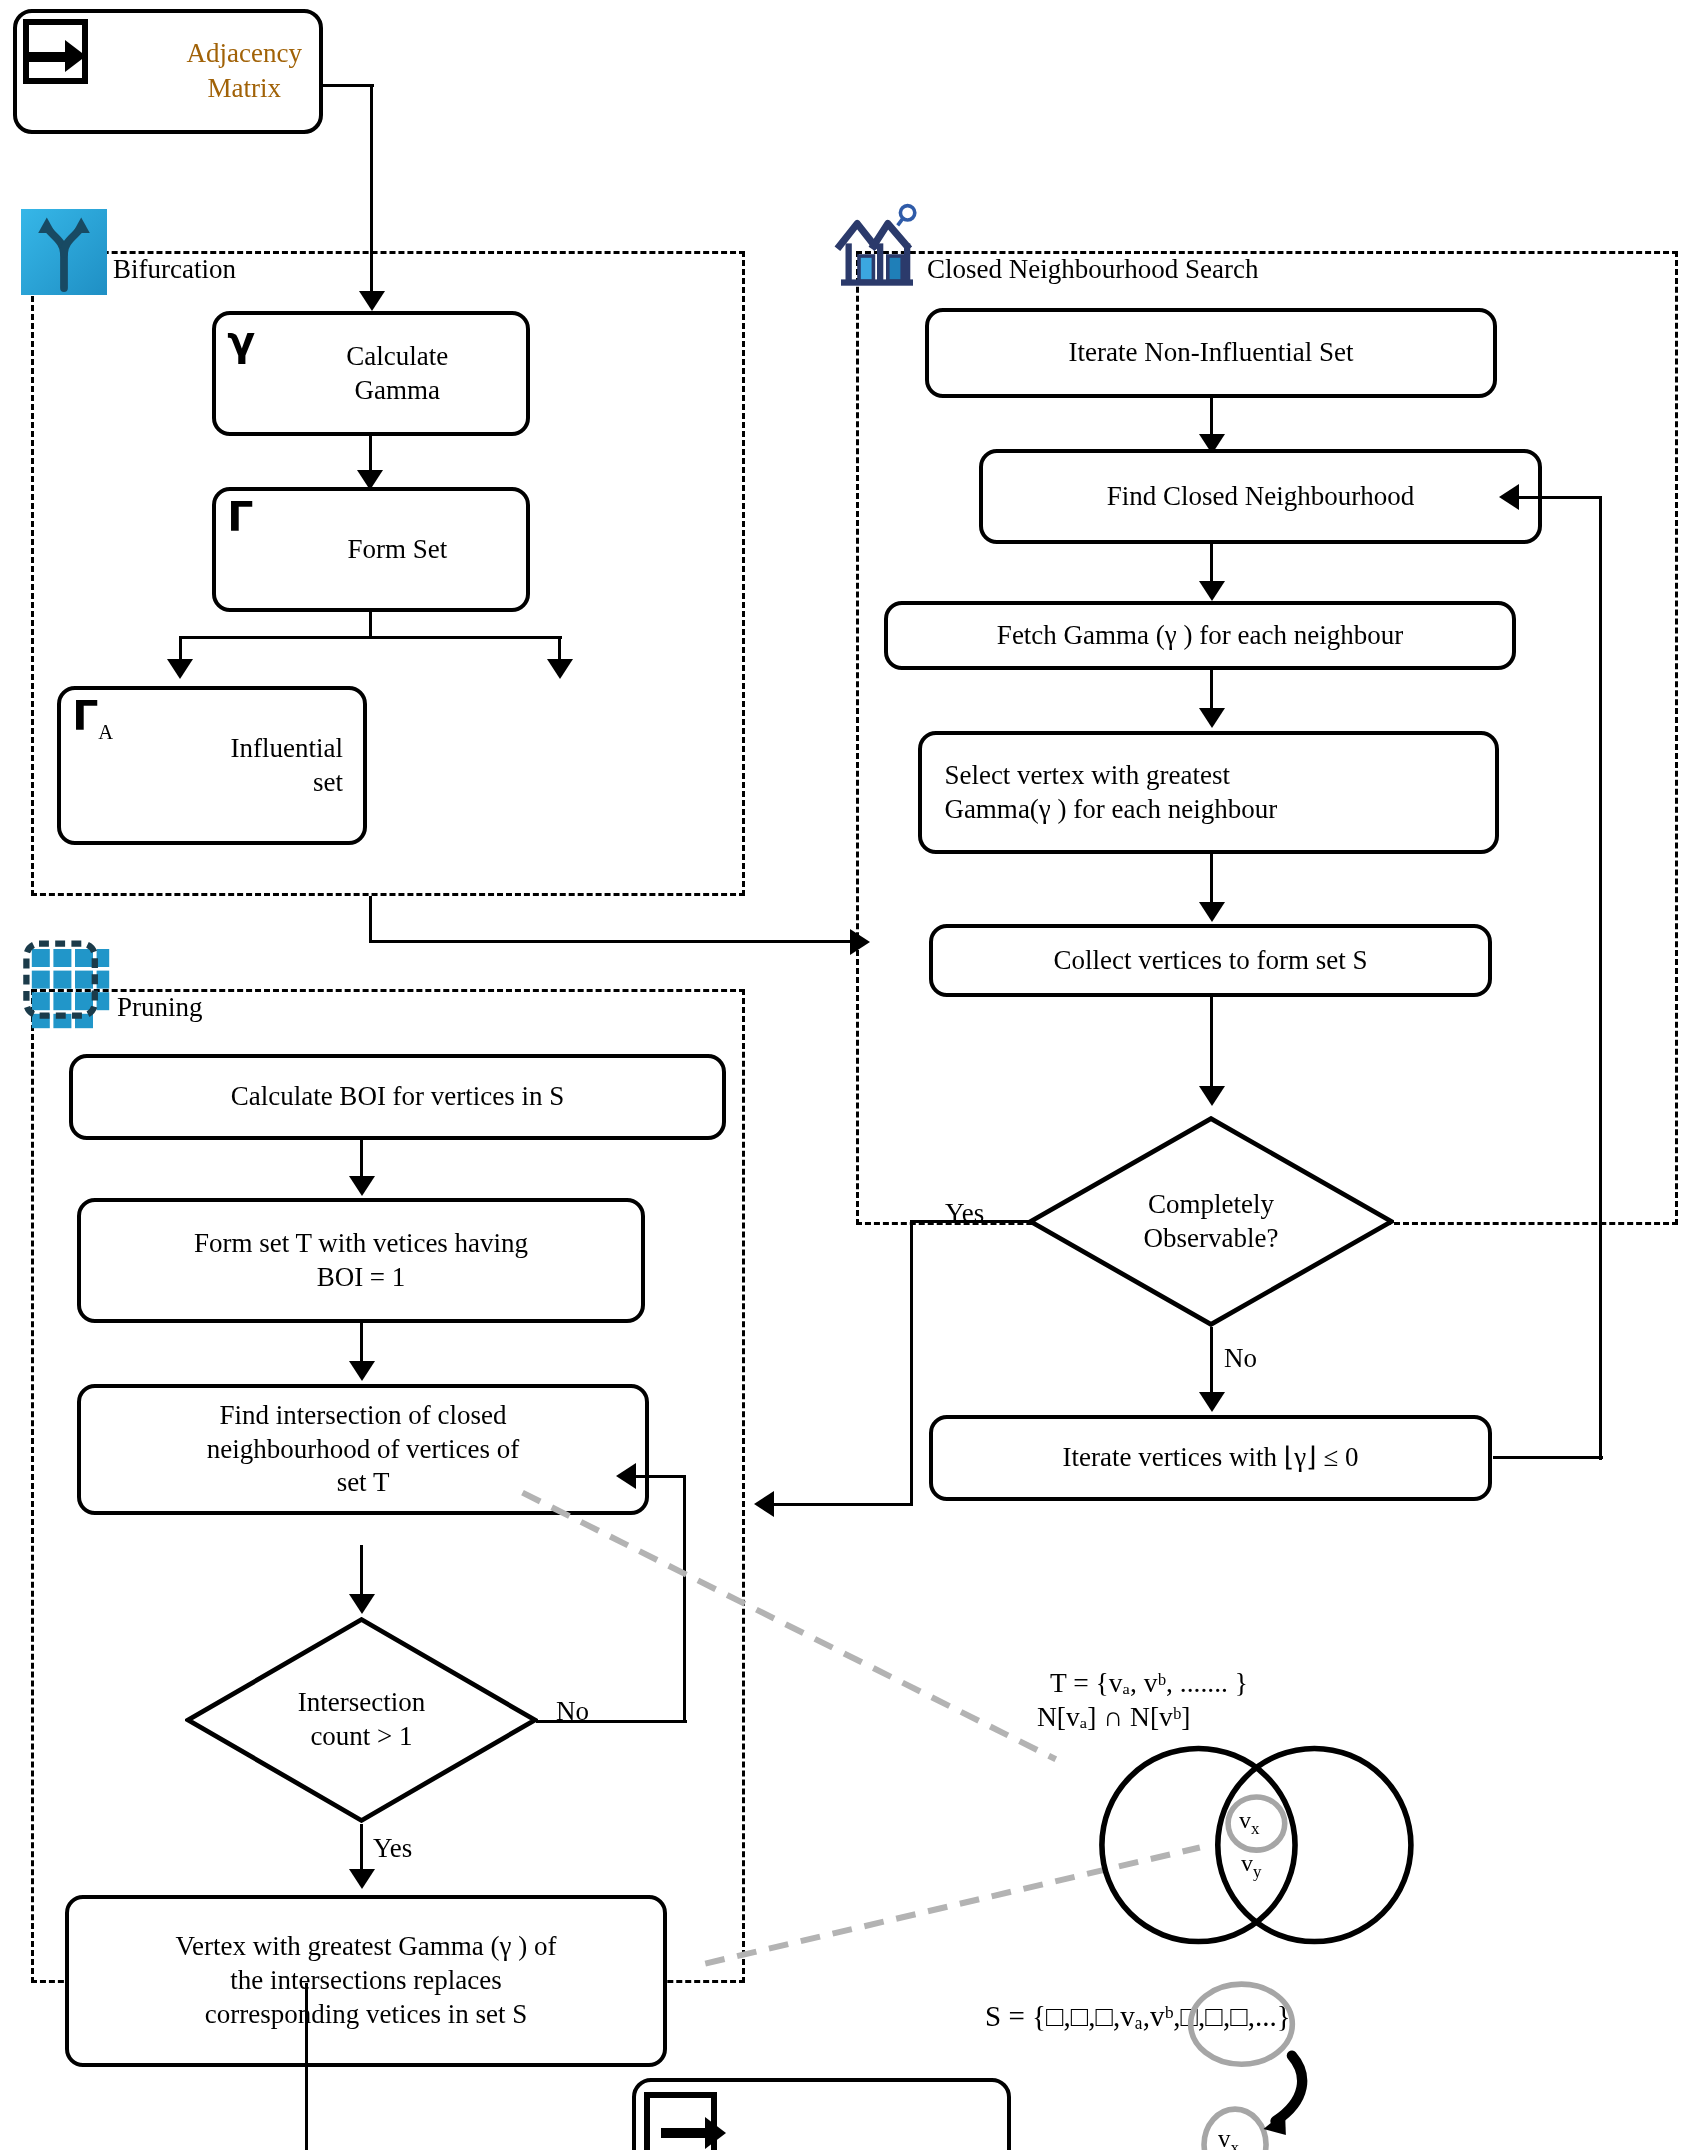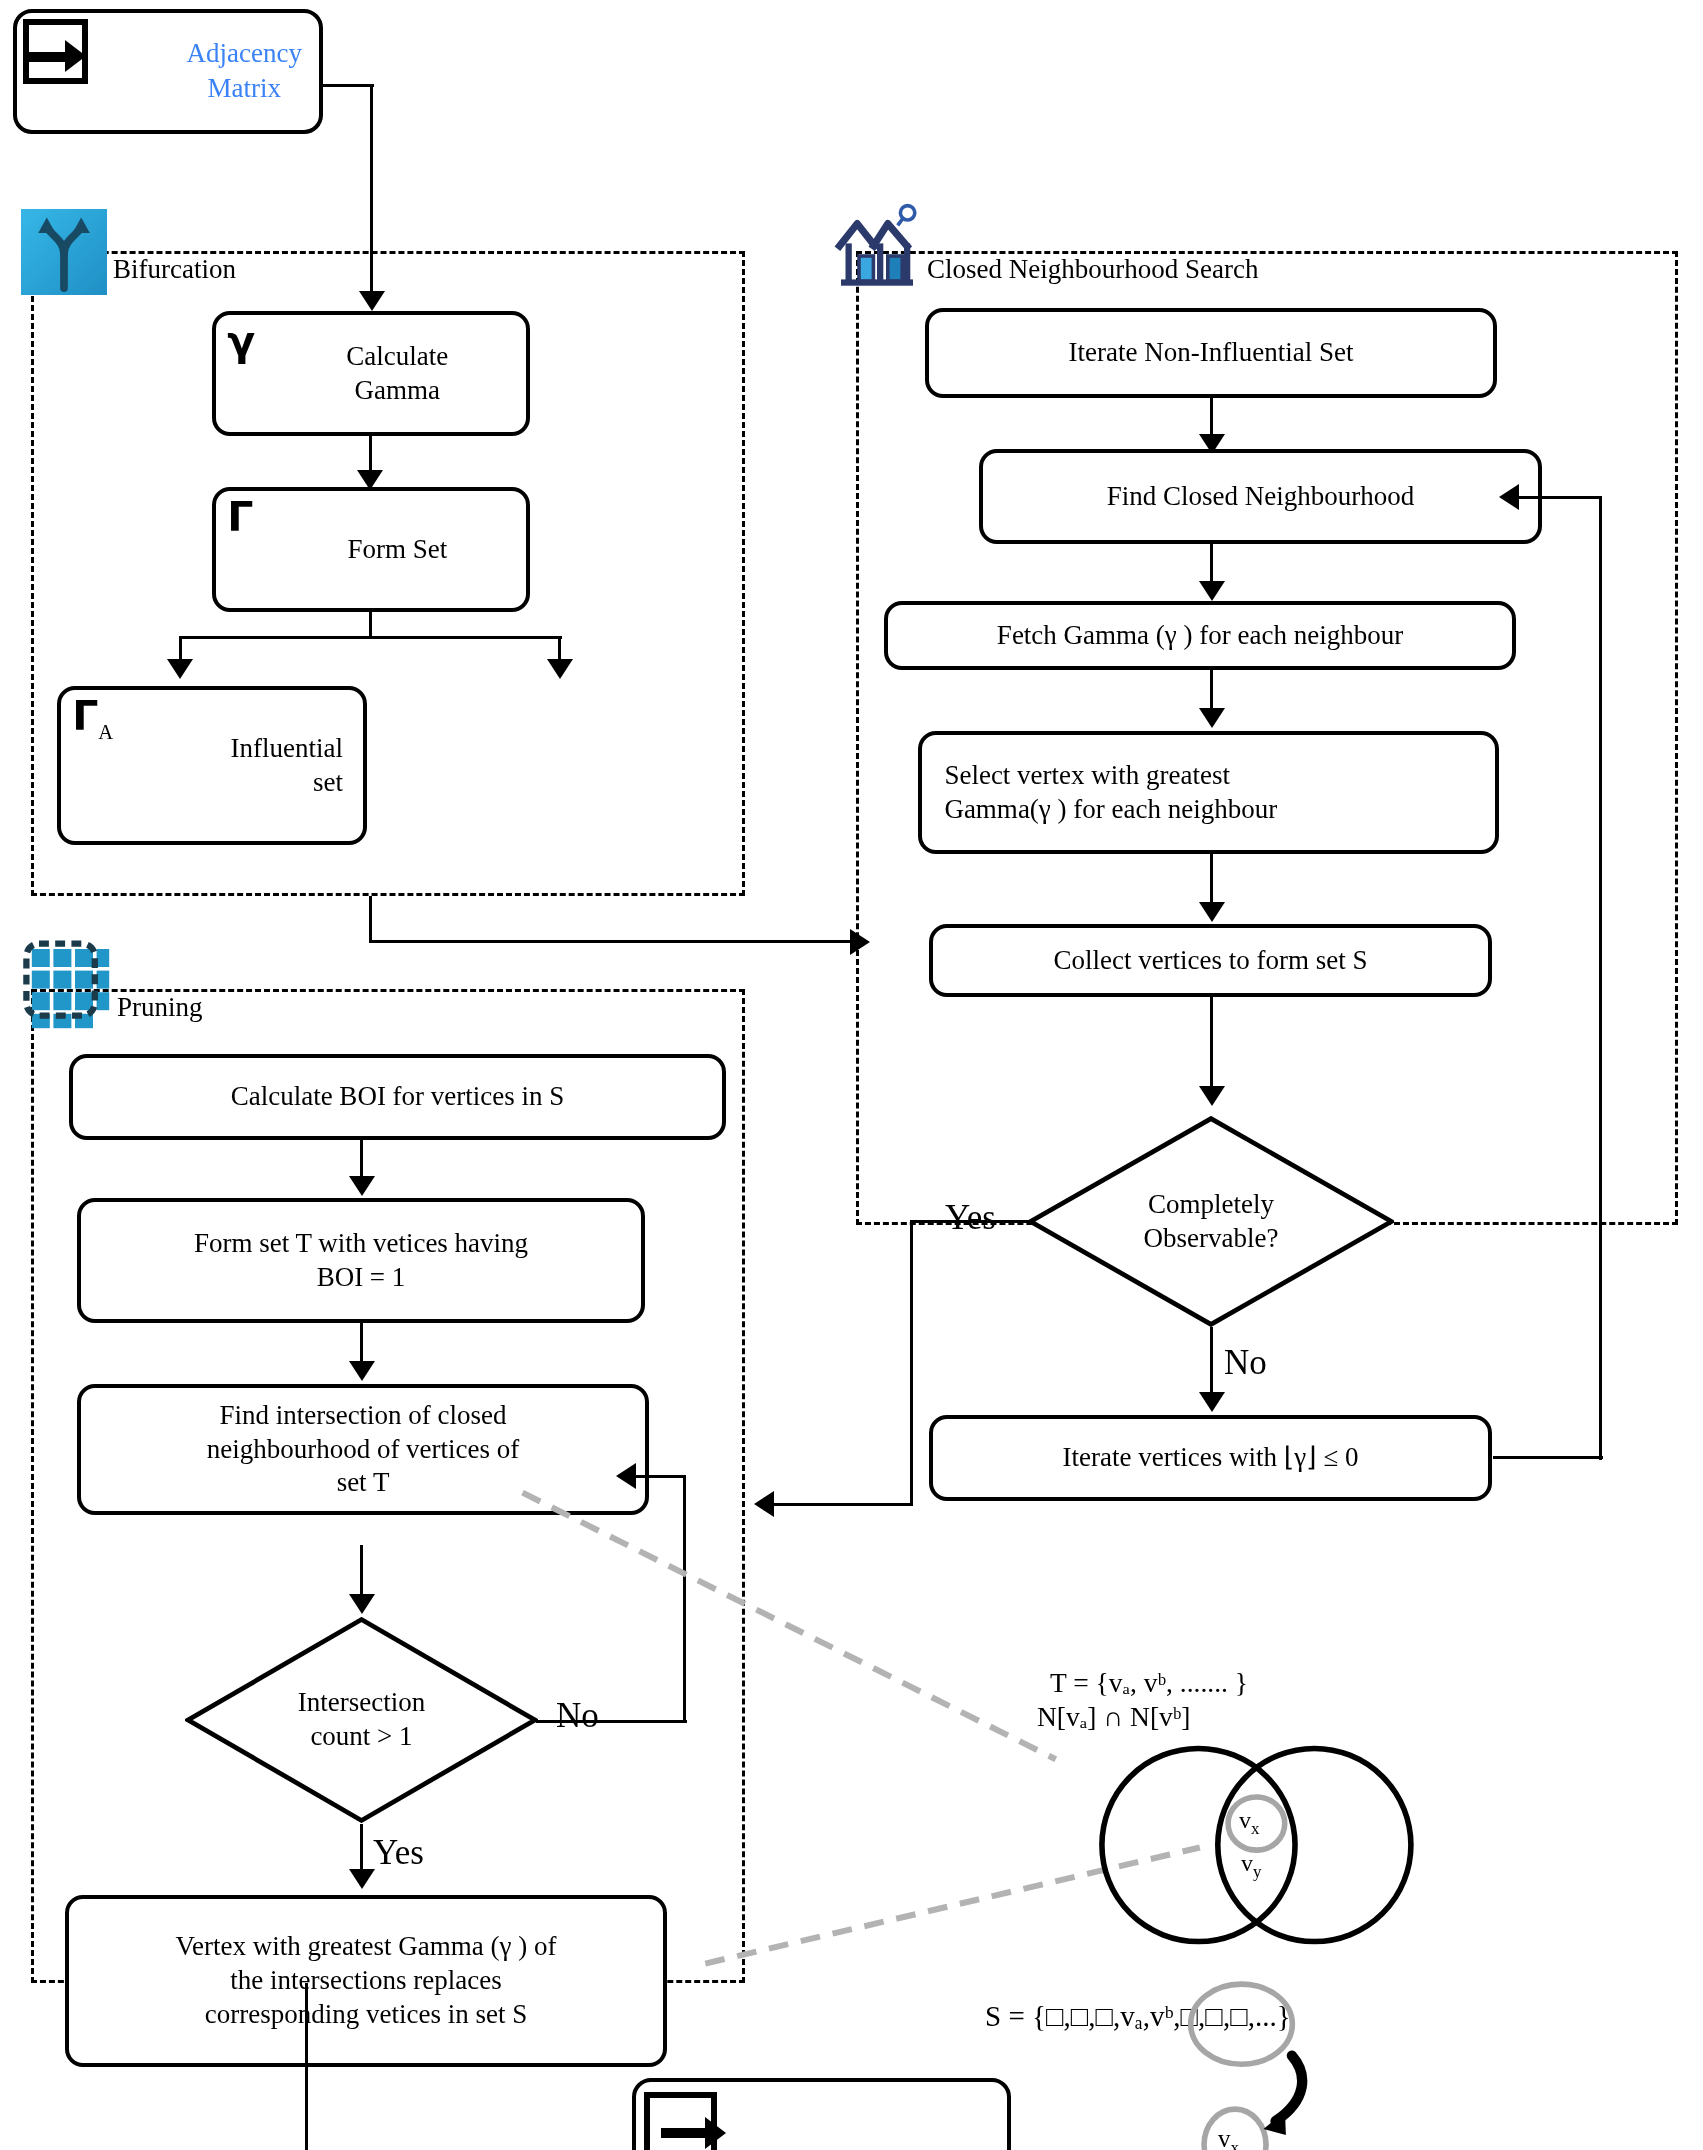--- a/index.html
+++ b/index.html
@@ -61,21 +61,21 @@
   
   .terminator{
     position:absolute;
     box-sizing:border-box;
     border:4.7px solid #000;
     border-radius:19px;
     background:#fff;
     font-size:27px;
     line-height:1.3;
     text-align:center;
-    color:#3b82f6;
+    color:#a16207;
     display:flex;
     align-items:center;
     justify-content:flex-end;
     padding-right:17px;
   }
   .term-icon{
     position:absolute;
     left:6px;
     top:6px;
     width:65px;
@@ -104,21 +104,21 @@
   }
 
   
   .ln{position:absolute;background:#000;}
   .ln.h{height:3px;}
   .ln.v{width:3px;}
   .ah{position:absolute;width:0;height:0;}
   .ah.down{border-left:13px solid transparent;border-right:13px solid transparent;border-top:20px solid #000;}
   .ah.left{border-top:13px solid transparent;border-bottom:13px solid transparent;border-right:20px solid #000;}
   .ah.right{border-top:13px solid transparent;border-bottom:13px solid transparent;border-left:20px solid #000;}
-  .edge-label{position:absolute;font-size:35px;color:#000;white-space:nowrap;line-height:1;}
+  .edge-label{position:absolute;font-size:27px;color:#000;white-space:nowrap;line-height:1;}
 
   
   .leader{position:absolute;left:0;top:0;pointer-events:none;}
 
   
   .note{position:absolute;font-size:27.5px;color:#000;white-space:nowrap;line-height:1.15;}
   .note sub{font-size:17px;}
   .venn{position:absolute;}
 
   

